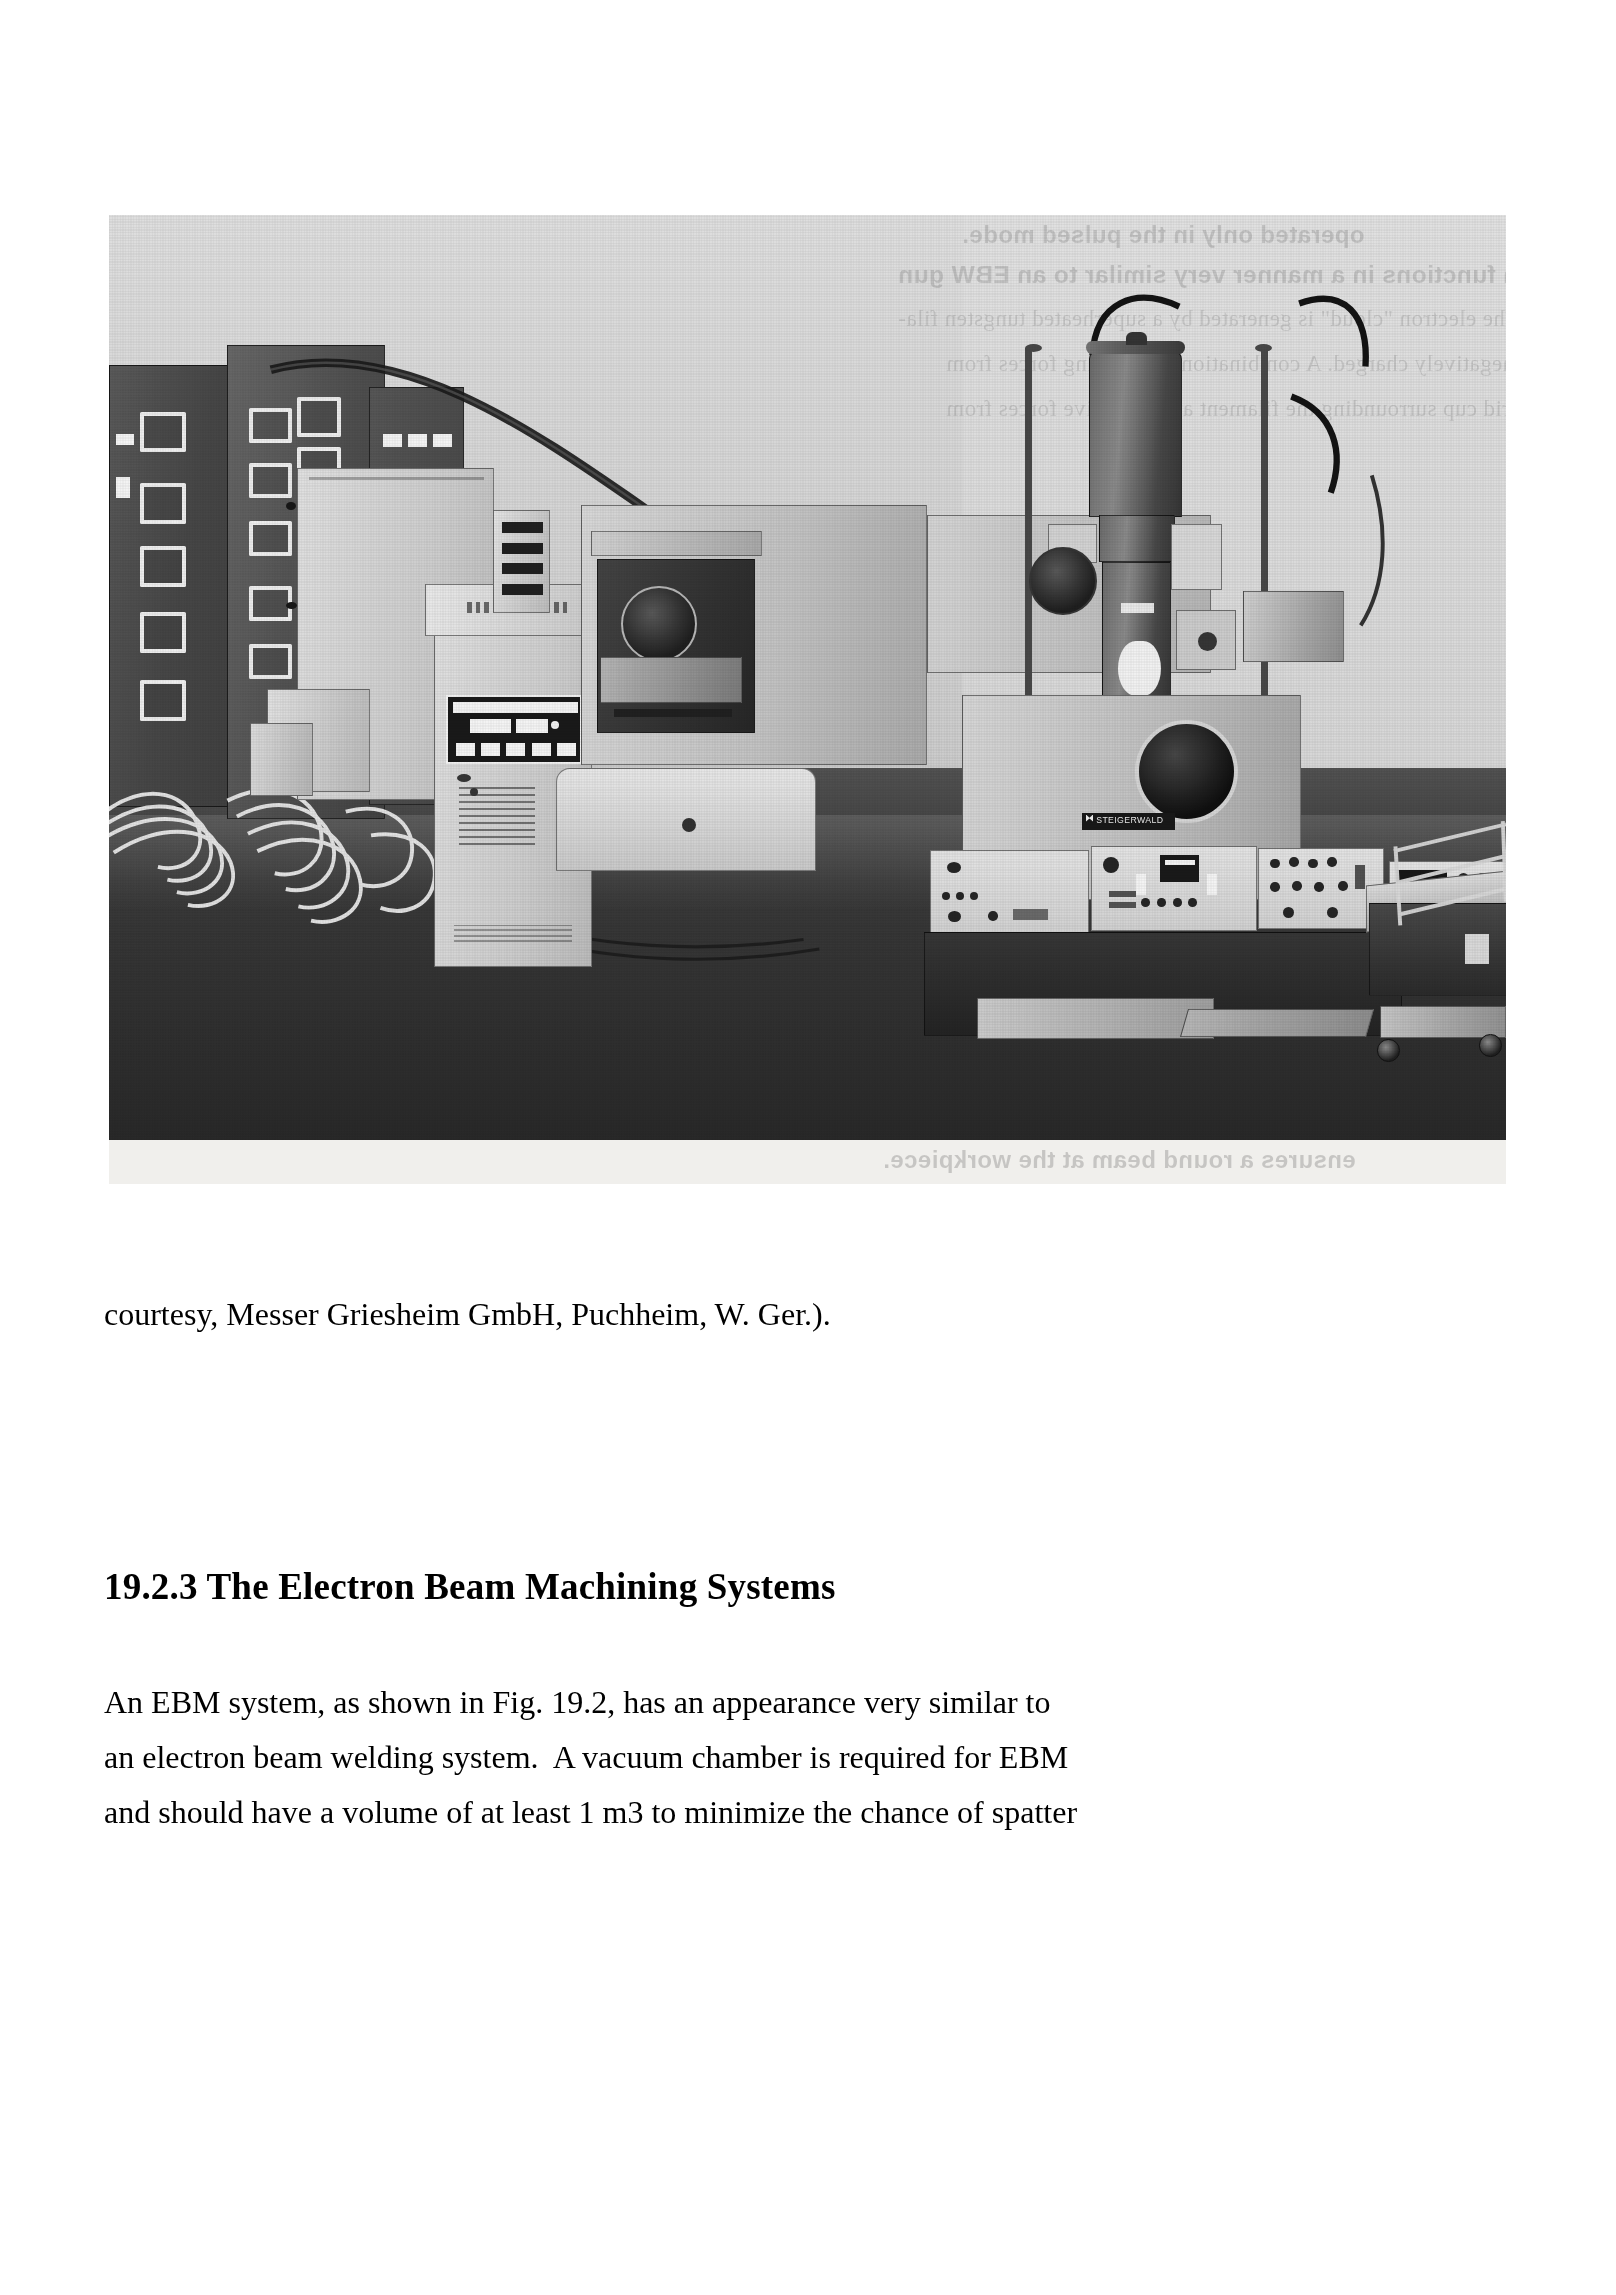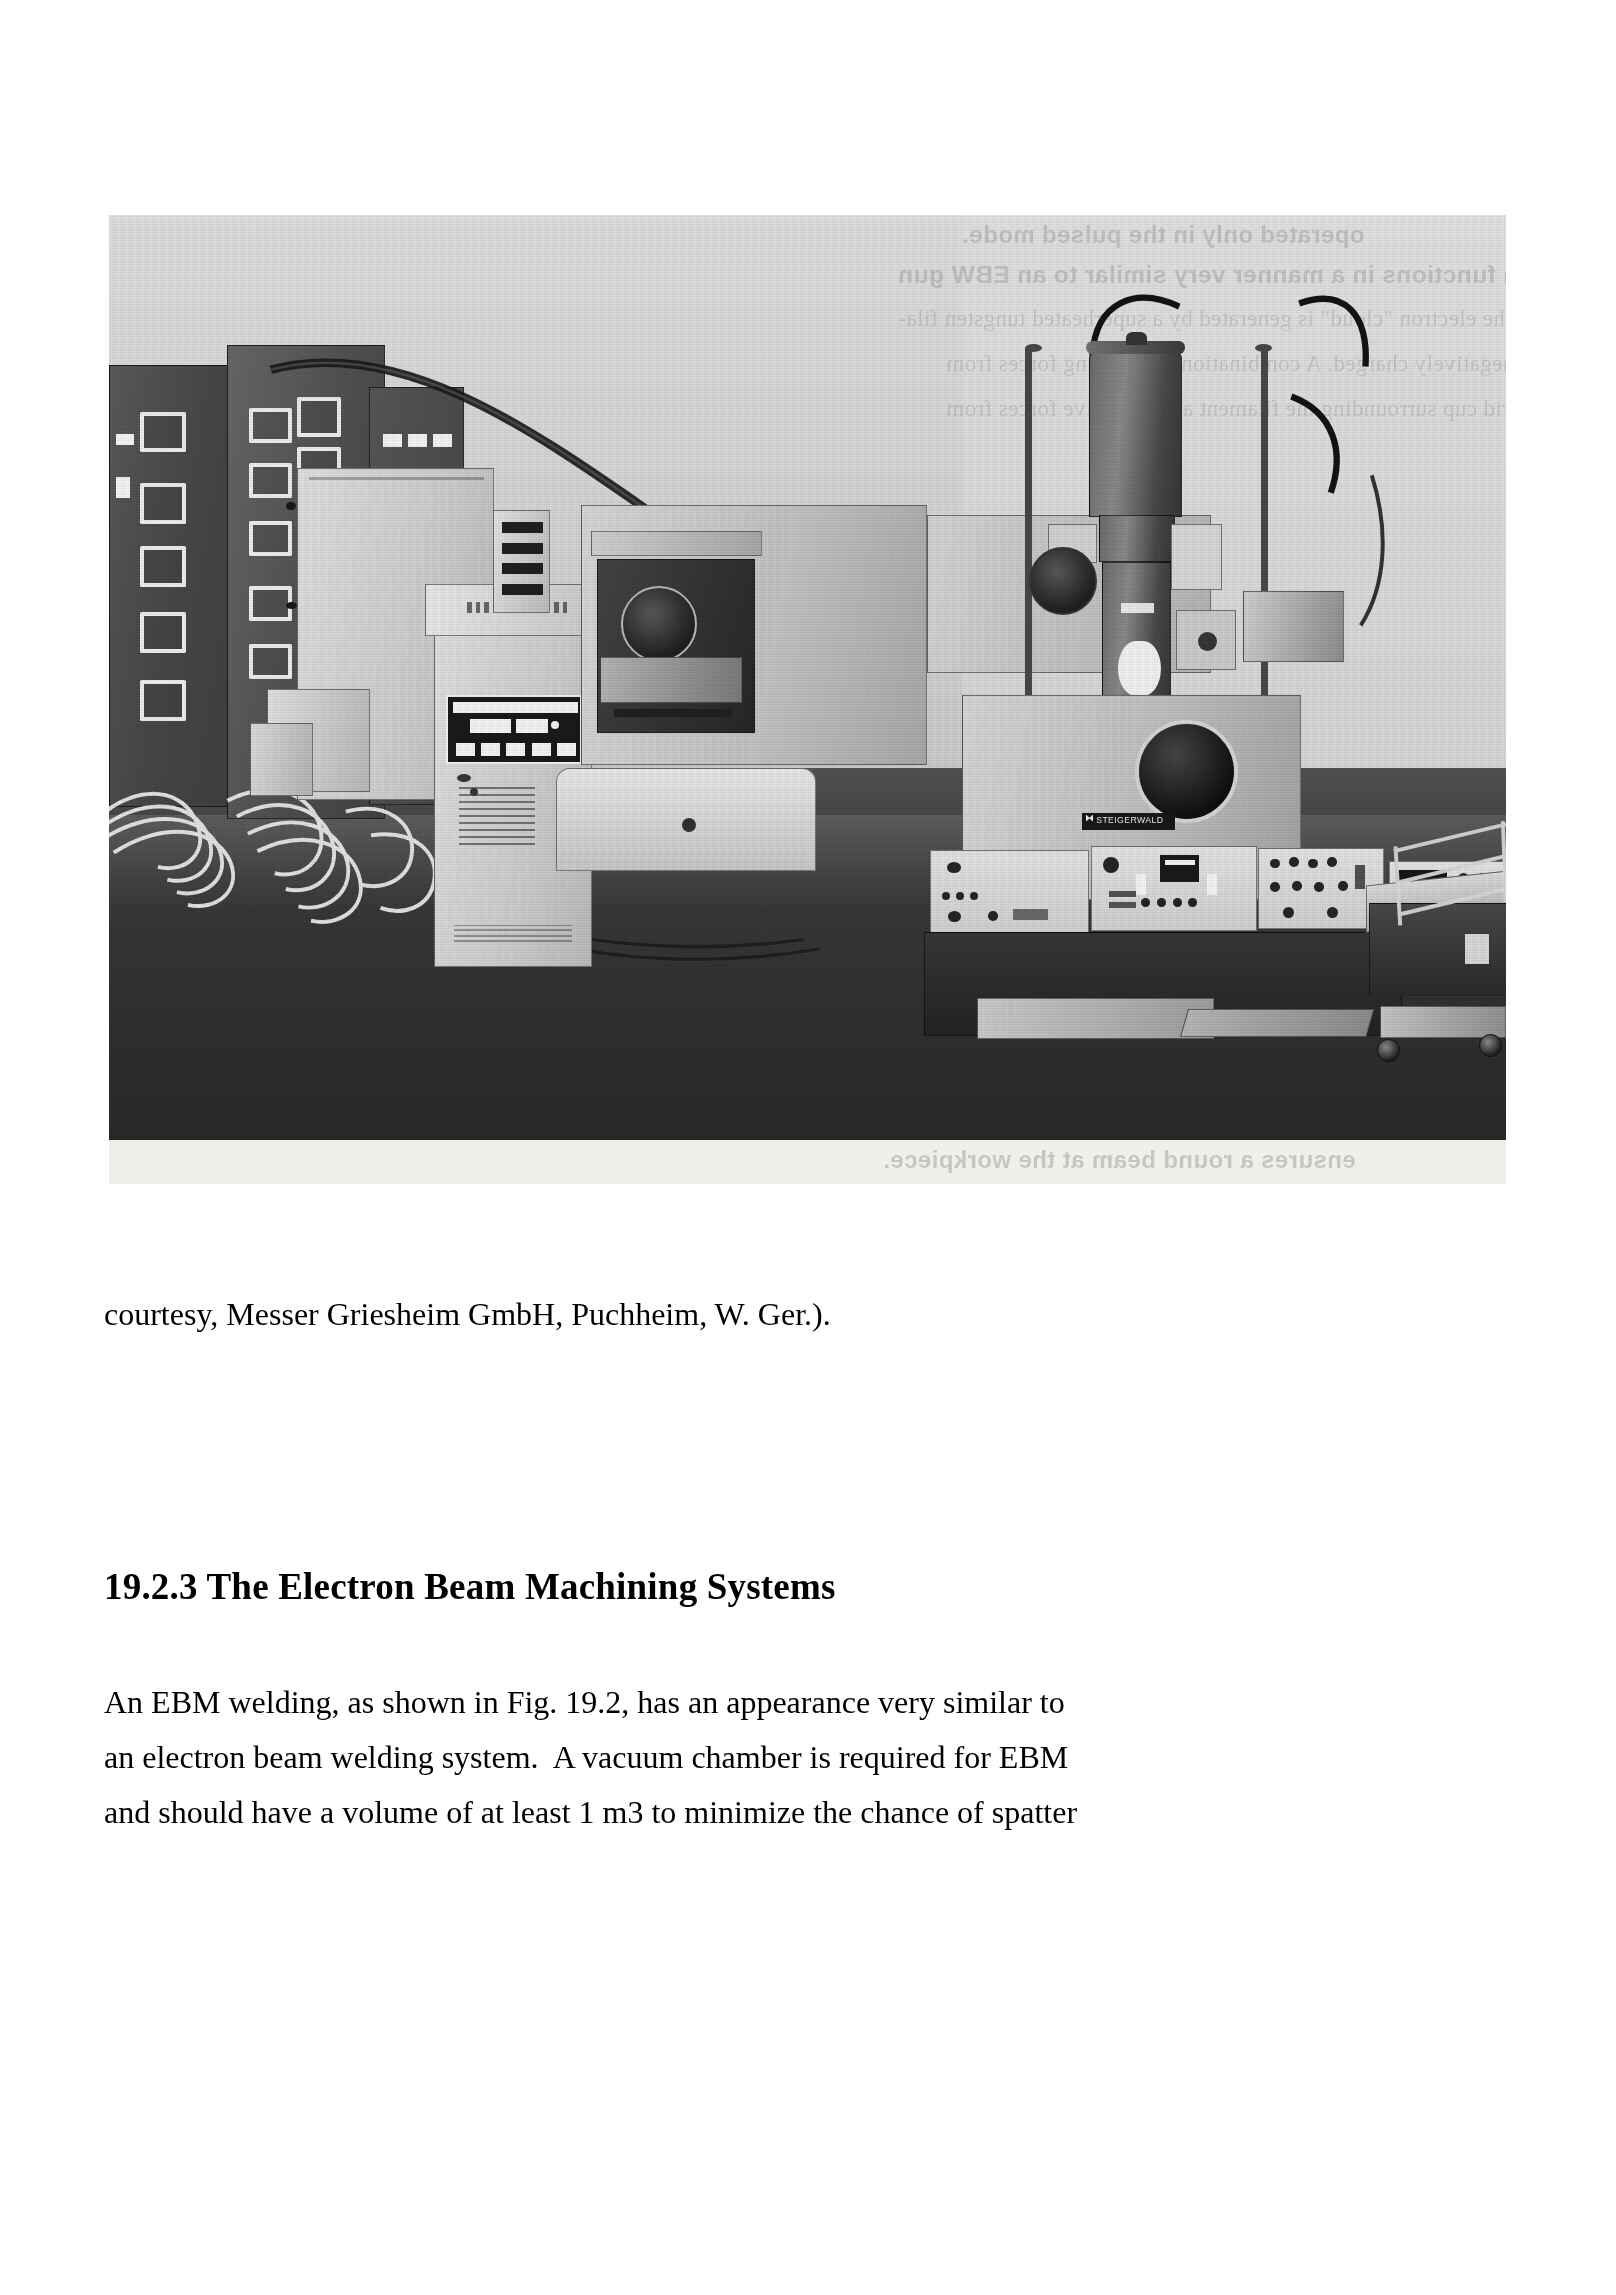--- a/index.html
+++ b/index.html
@@ -519,19 +519,19 @@
     </div>
   </div>
 
   <div class="caption">
     <div>courtesy, Messer Griesheim GmbH, Puchheim, W. Ger.).</div>
   </div>
 
   <h2 class="heading">19.2.3 The Electron Beam Machining Systems</h2>
 
   <div class="body-par">
-    <span class="ln">An EBM welding, as shown in Fig. 19.2, has an appearance very similar to</span>
+    <span class="ln">An EBM system, as shown in Fig. 19.2, has an appearance very similar to</span>
     <span class="ln">an electron beam welding system.  A vacuum chamber is required for EBM</span>
     <span class="ln">and should have a volume of at least 1 m3 to minimize the chance of spatter</span>
   </div>
 
 </div>
 
 
 </body></html>

